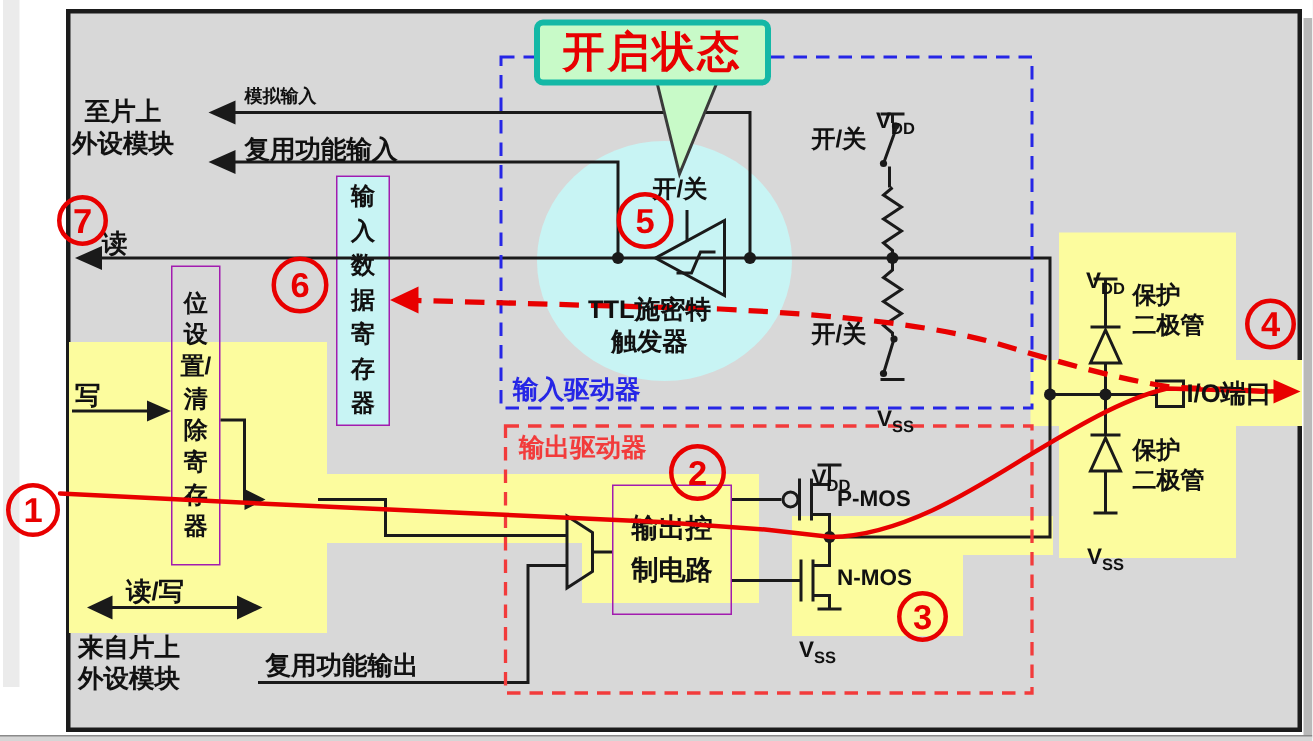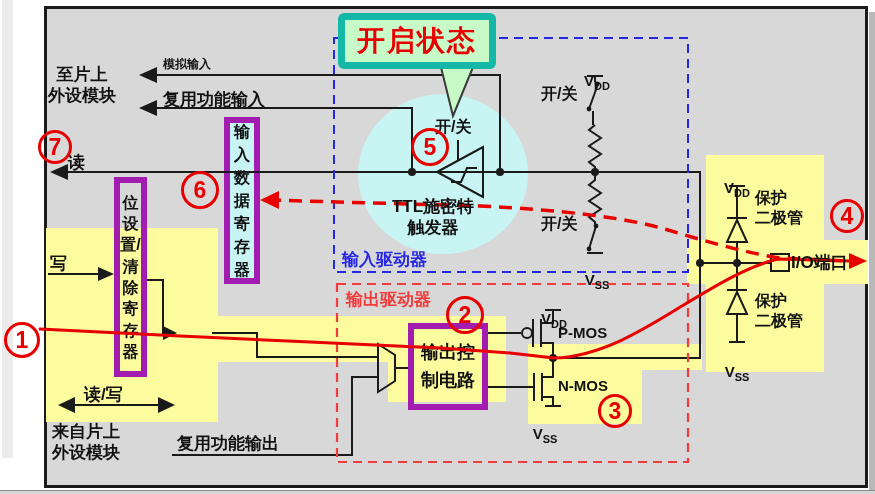--- a/index.html
+++ b/index.html
@@ -3,31 +3,31 @@
 <meta charset="utf-8">
 <style>
   html,body{margin:0;padding:0;background:#ffffff;}
   #stage{position:relative;width:875px;height:494px;overflow:hidden;
          font-family:"Liberation Sans","DejaVu Sans",sans-serif;background:#ffffff;}
   .strip{position:absolute;}
   #frame{position:absolute;left:44px;top:6px;width:824px;height:482px;
          background:#d8d8d8;border:3px solid #1b1b1b;box-sizing:border-box;z-index:0;}
   .yellow{position:absolute;background:#fcfc9e;z-index:1;}
   #gfx{position:absolute;left:0;top:0;z-index:2;}
-  .box{position:absolute;border:6px solid #a21caf;box-sizing:border-box;z-index:1;
+  .box{position:absolute;border:1px solid #a21caf;box-sizing:border-box;z-index:1;
        display:flex;align-items:center;justify-content:center;text-align:center;
        font-weight:bold;color:#111;}
   .vbox{word-break:break-all;padding:0 3px;font-size:16px;}
   .lbl{position:absolute;font-weight:bold;color:#111;white-space:pre-line;z-index:3;line-height:1.25;}
   .sub{font-size:11px;font-weight:bold;}
   .circ{position:absolute;border:3px solid #e80000;border-radius:50%;color:#e80000;
         font-weight:bold;display:flex;align-items:center;justify-content:center;
         box-sizing:border-box;z-index:4;background:transparent;font-size:23px;}
-  #callout{position:absolute;left:338px;top:13px;width:158px;height:56px;z-index:5;
-           background:#c8fac8;border:7px solid #14b8a6;border-radius:6px;box-sizing:border-box;
+  #callout{position:absolute;left:356px;top:13px;width:158px;height:44px;z-index:5;
+           background:#c8fac8;border:4px solid #14b8a6;border-radius:6px;box-sizing:border-box;
            display:flex;align-items:center;justify-content:center;
            color:#e80000;font-weight:bold;font-size:28px;letter-spacing:2px;}
   #watermark{position:absolute;left:565px;top:466px;width:300px;text-align:right;
              color:#bfbfbf;font-size:15px;z-index:3;font-weight:normal;}
   .blue{color:#2626e6;}
   .red{color:#f23b3b;}
 </style>
 </head>
 <body>
 

